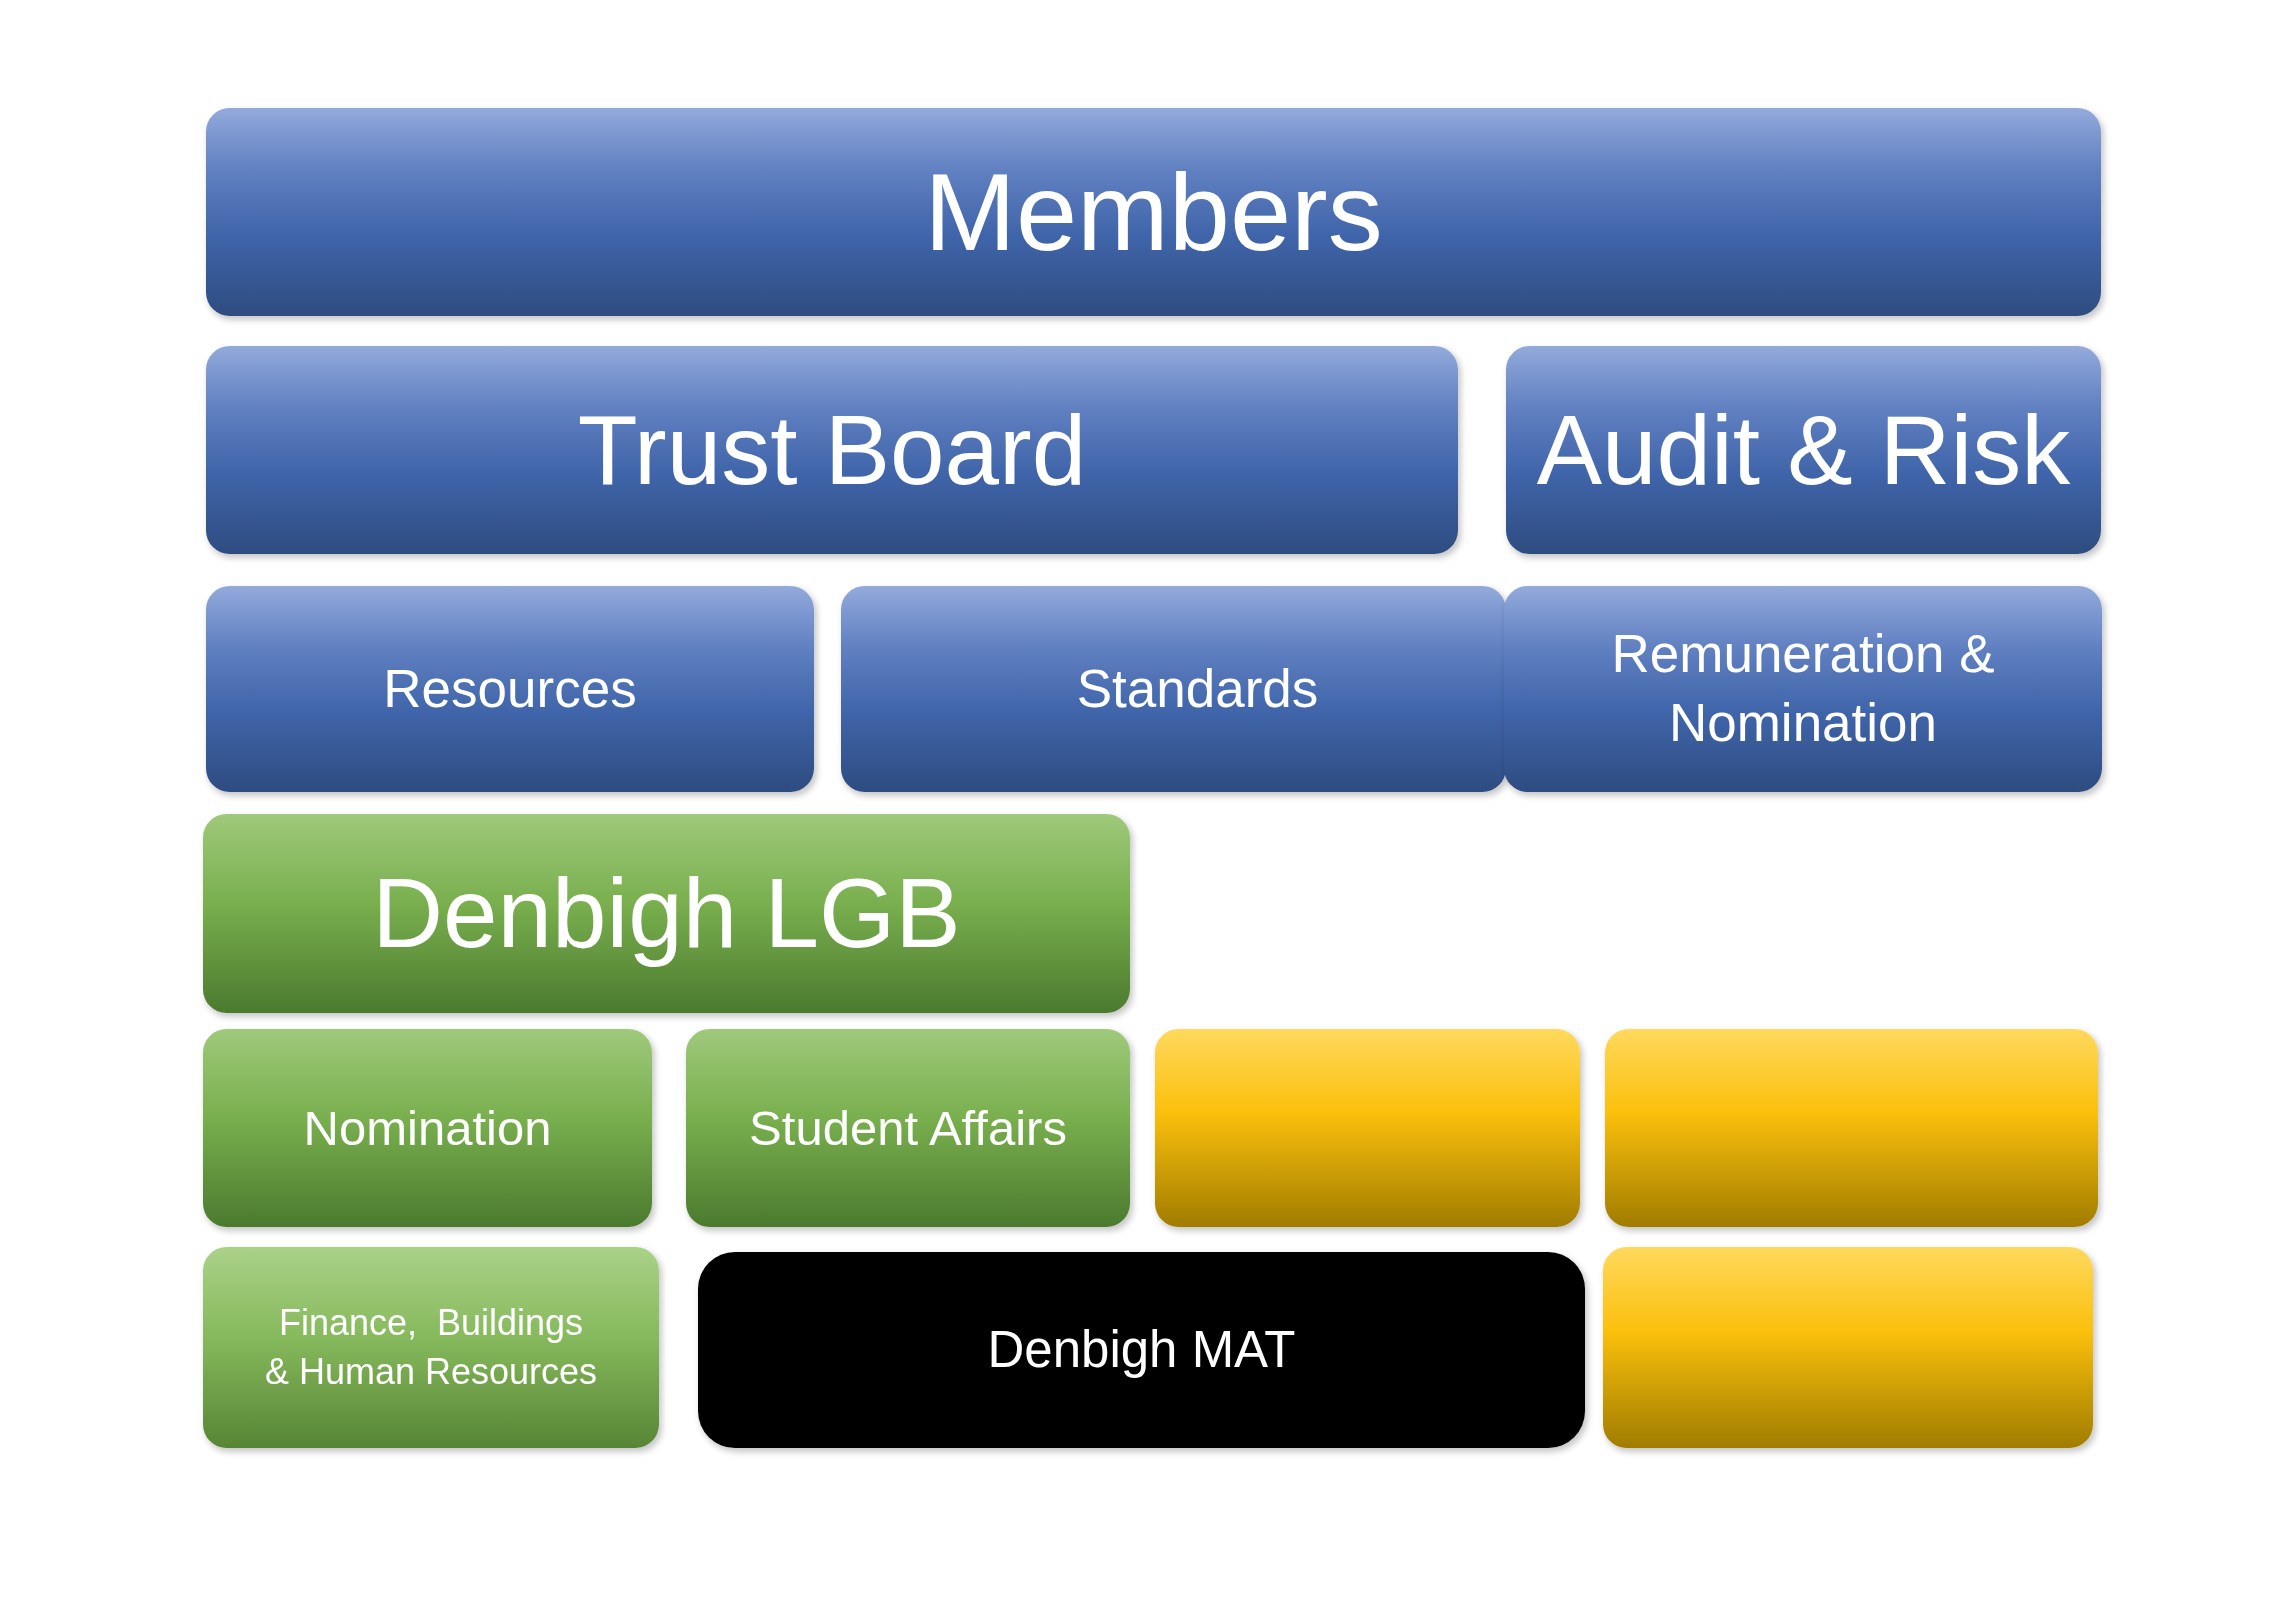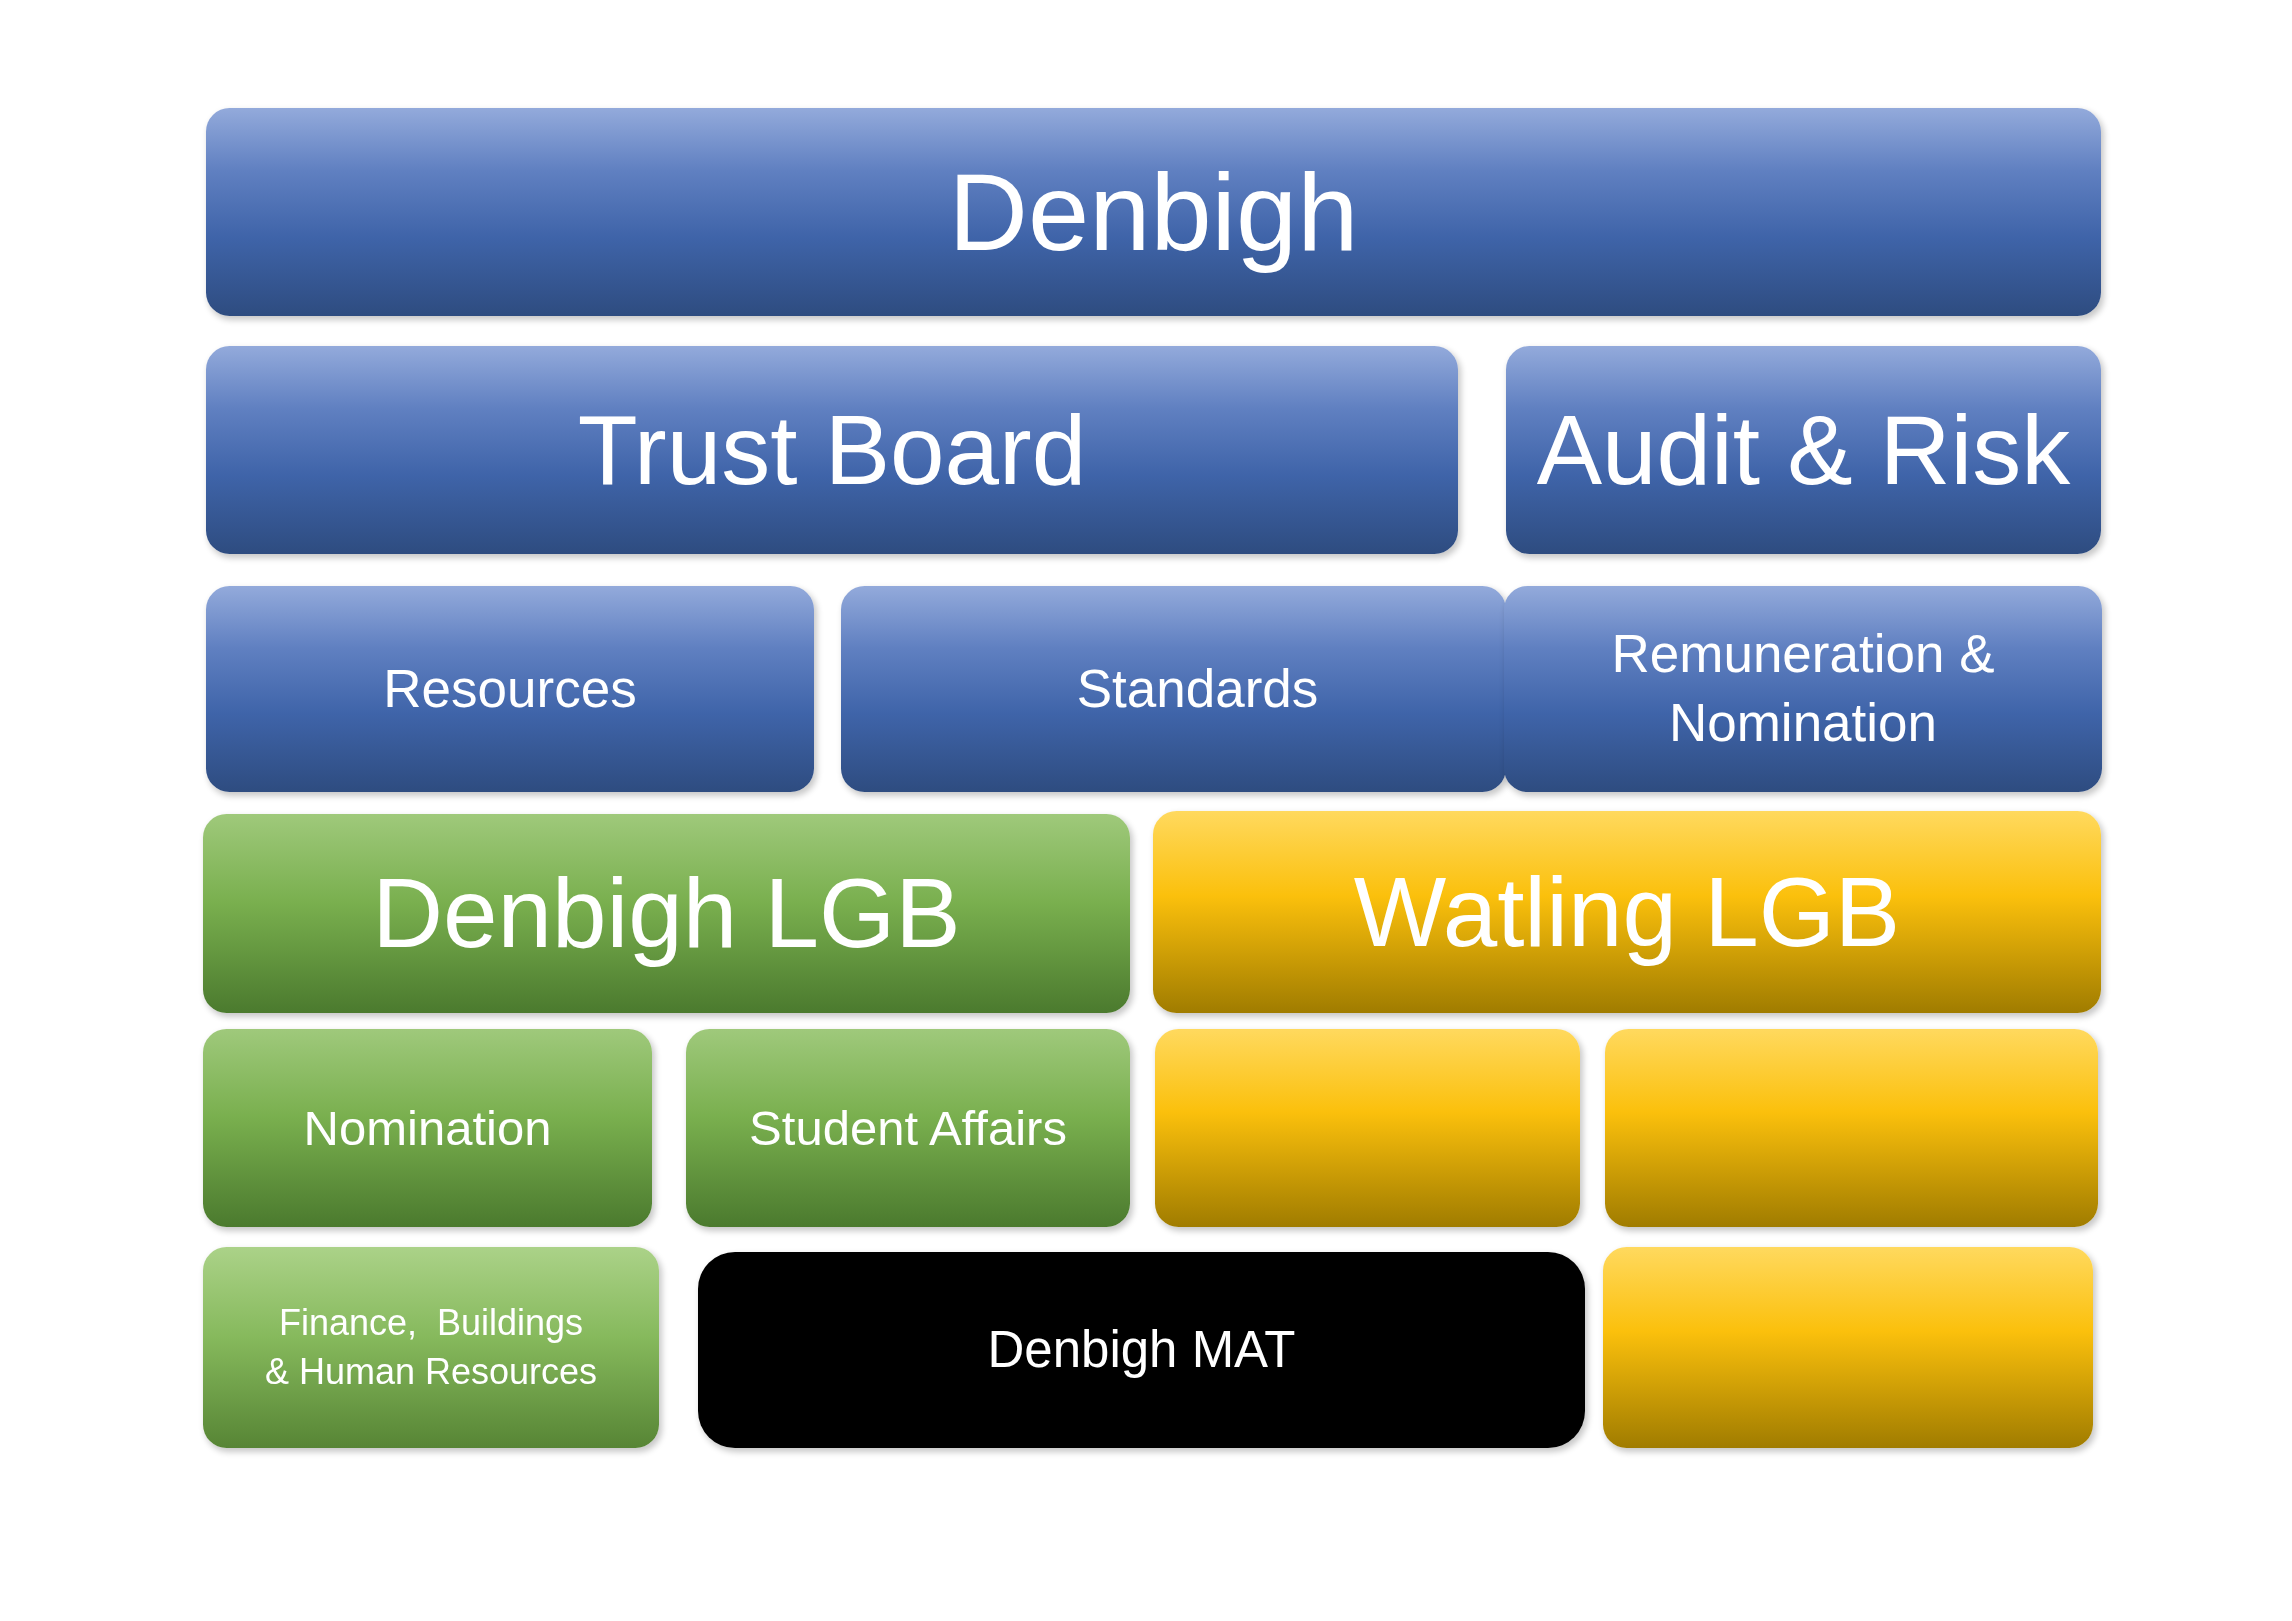--- a/index.html
+++ b/index.html
@@ -57,21 +57,21 @@
   #finance        { left: 203px;  top: 1247px; width: 456px;  height: 201px; font-size: 36px; line-height: 1.35; }
   #denbigh-mat    { left: 698px;  top: 1252px; width: 887px;  height: 196px; font-size: 51px; }
   #watling-sub-3  { left: 1603px; top: 1247px; width: 490px;  height: 201px; }
 </style>
 </head>
 <body>
 
 <div id="canvas">
 
   <div id="members" class="box blue">
-    <span class="line">Denbigh</span>
+    <span class="line">Members</span>
   </div>
 
   <div id="trust-board" class="box blue">
     <span class="line">Trust Board</span>
   </div>
 
   <div id="resources" class="box blue">
     <span class="line">Resources</span>
   </div>
 
@@ -85,23 +85,20 @@
 
   <div id="remuneration" class="box blue">
     <span class="line">Remuneration &amp;</span>
     <span class="line">Nomination</span>
   </div>
 
   <div id="denbigh-lgb" class="box green">
     <span class="line">Denbigh LGB</span>
   </div>
 
-  <div id="watling-lgb" class="box gold">
-    <span class="line">Watling LGB</span>
-  </div>
 
   <div id="curriculum" class="box green">
     <span class="line">Nomination</span>
   </div>
 
   <div id="student-affairs" class="box green">
     <span class="line">Student Affairs</span>
   </div>
 
   <div id="watling-sub-1" class="box gold"></div>

